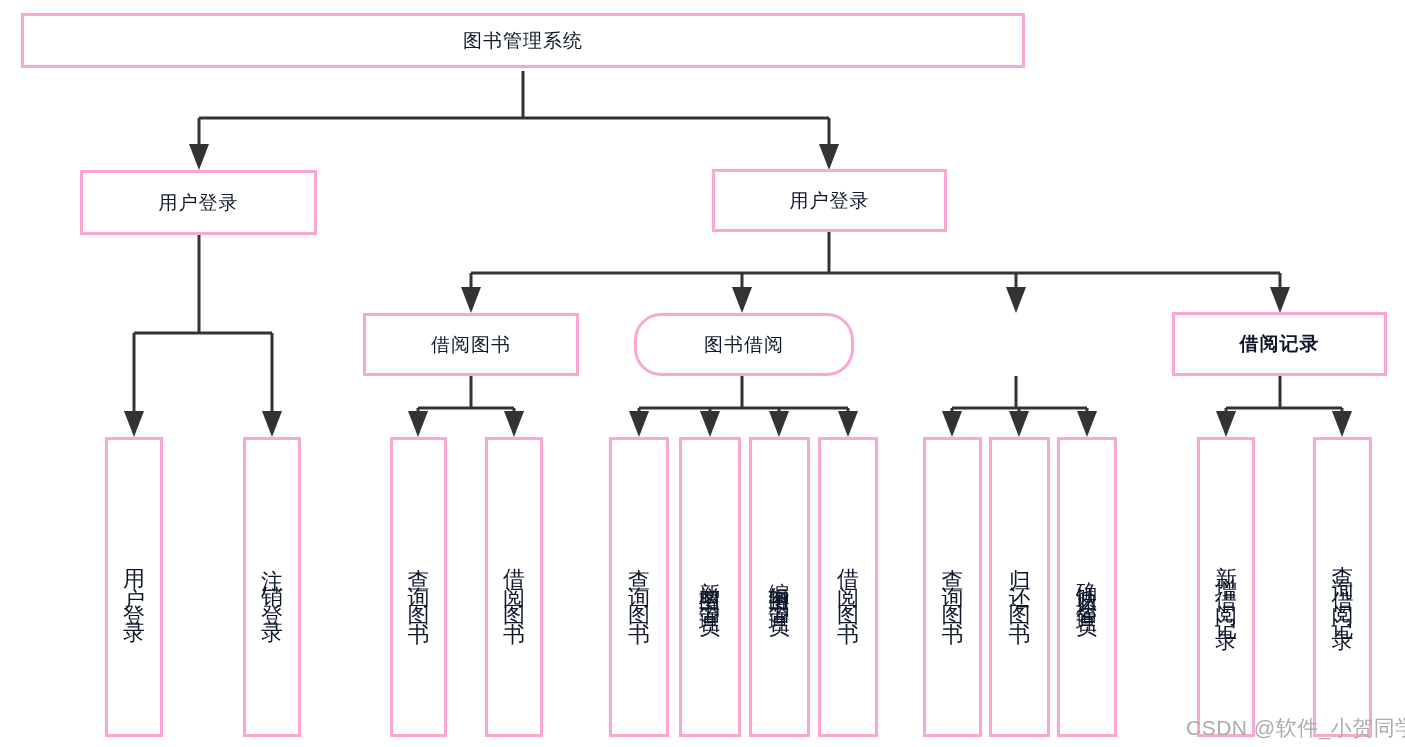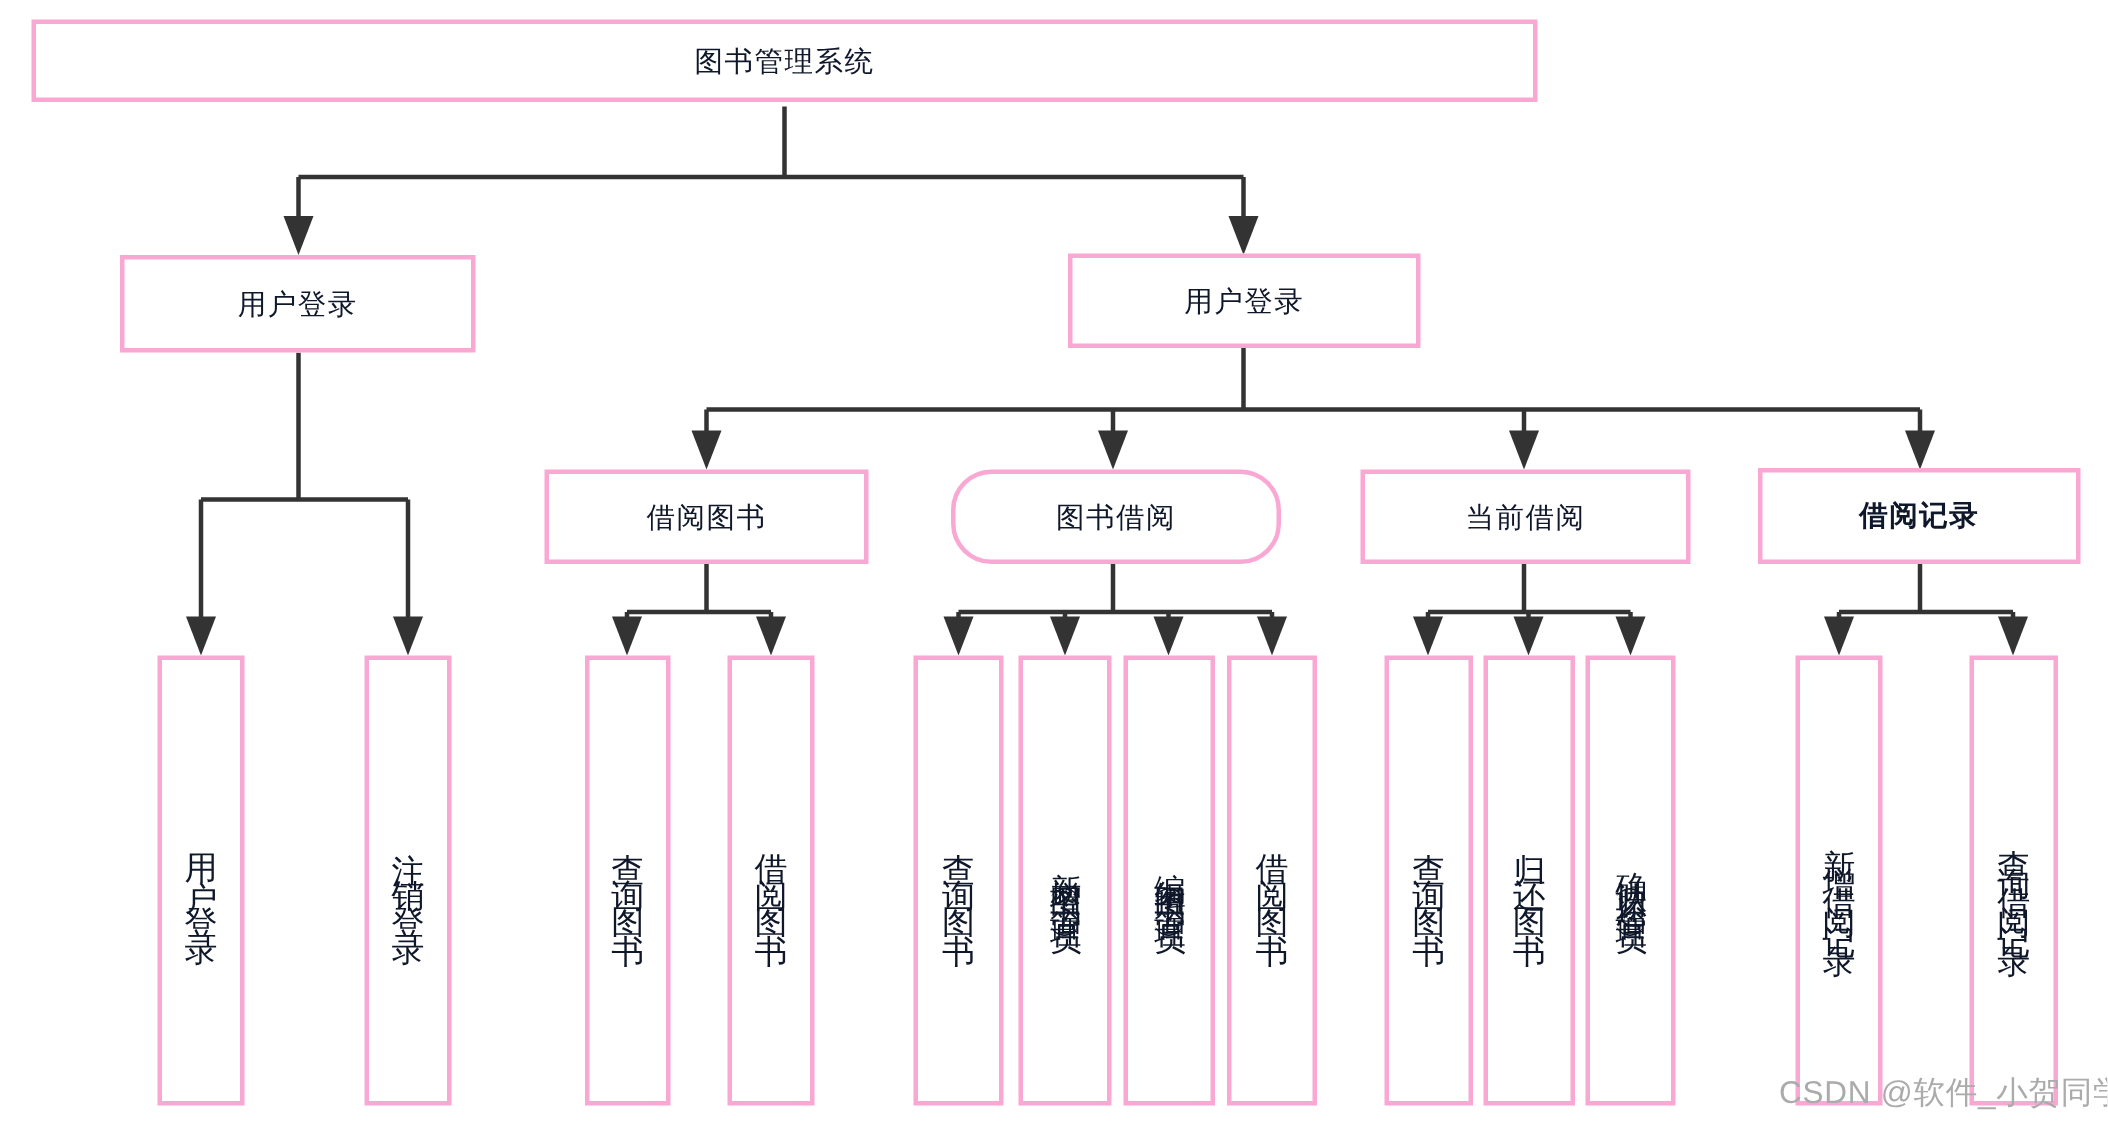--- a/index.html
+++ b/index.html
@@ -106,21 +106,20 @@
       <polygon points="1332,411 1352,411 1342,437" fill="#333333"></polygon>
     </svg>
 
   <div class="box hbox" style="left:21px;top:13px;width:1004px;height:55px;">图书管理系统</div>
 
   <div class="box hbox" style="left:80px;top:170px;width:237px;height:65px;">用户登录</div>
   <div class="box hbox" style="left:712px;top:169px;width:235px;height:63px;">用户登录</div>
 
   <div class="box hbox" style="left:363px;top:313px;width:216px;height:63px;">借阅图书</div>
   <div class="box hbox" style="left:634px;top:313px;width:220px;height:63px;border-radius:27px;">图书借阅</div>
-  <div class="box hbox" style="left:907px;top:313px;width:220px;height:63px;">当前借阅</div>
   <div class="box hbox" style="left:1172px;top:312px;width:215px;height:64px;font-weight:bold;">借阅记录</div>
 
   <div class="box vbox sp-lg" style="left:105px;top:437px;width:58px;height:300px;">用户登录</div>
   <div class="box vbox sp-lg" style="left:243px;top:437px;width:58px;height:300px;">注销登录</div>
 
   <div class="box vbox sp-lg" style="left:390px;top:437px;width:57px;height:300px;">查询图书</div>
   <div class="box vbox sp-lg" style="left:485px;top:437px;width:58px;height:300px;">借阅图书</div>
 
   <div class="box vbox sp-lg" style="left:609px;top:437px;width:60px;height:300px;">查询图书</div>
   <div class="box vbox sp-sm" style="left:679px;top:437px;width:62px;height:300px;">新增图书（管理员）</div>

